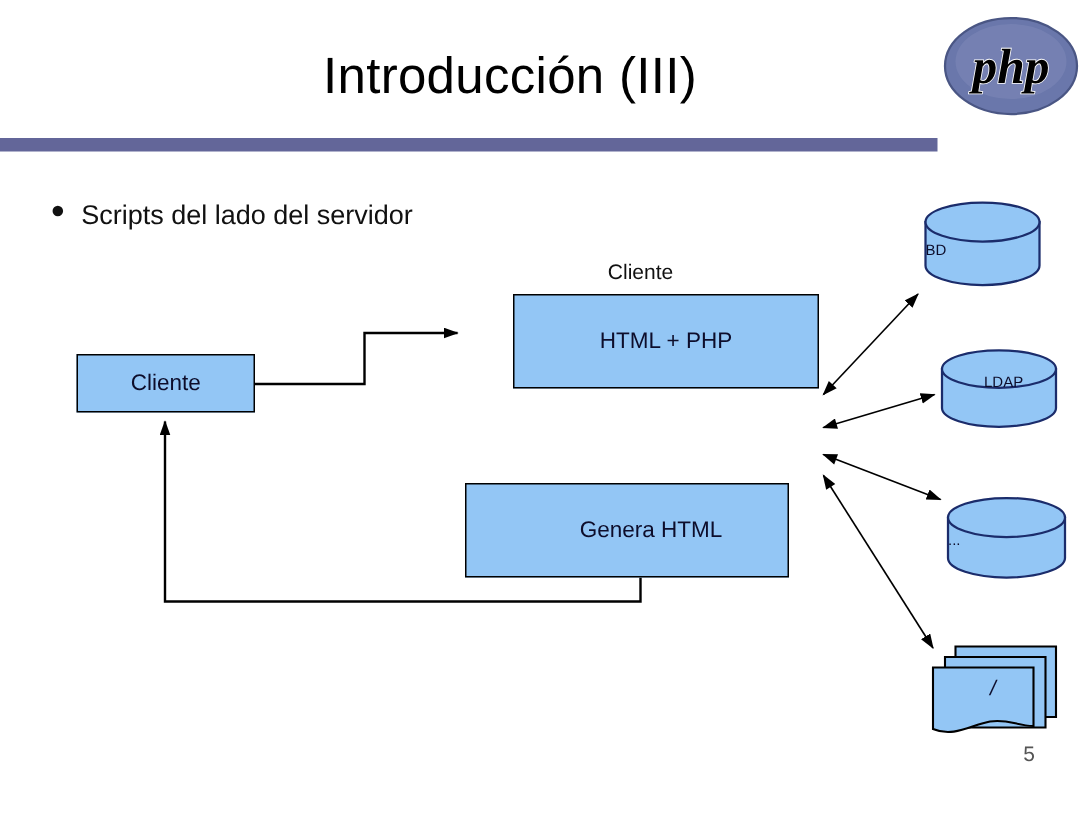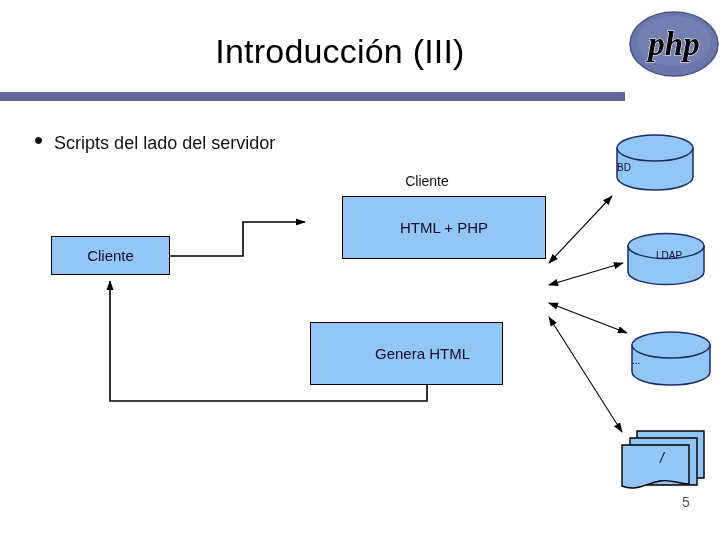--- a/index.html
+++ b/index.html
@@ -103,21 +103,21 @@
     white-space: nowrap;
   }
   #client-box {
     left: 51px;
     top: 236px;
     width: 119px;
     height: 39px;
   }
   #server-layer-1 { left: 310px; top: 196px;  width: 204px; height: 63px; margin-left: 32px; }
   #server-layer-2 { left: 310px; top: 259px;  width: 234px; height: 63px; }
-  #server-layer-3 { left: 310px; top: 322px;  width: 193px; height: 63px; padding-left: 32px; }
+  #server-layer-3 { left: 310px; top: 322px;  width: 216px; height: 63px; padding-left: 32px; }
 
   #server-caption {
     position: absolute;
     left: 310px;
     top: 173px;
     width: 234px;
     text-align: center;
     color: #111111;
     font-size: 14px;
     white-space: nowrap;

